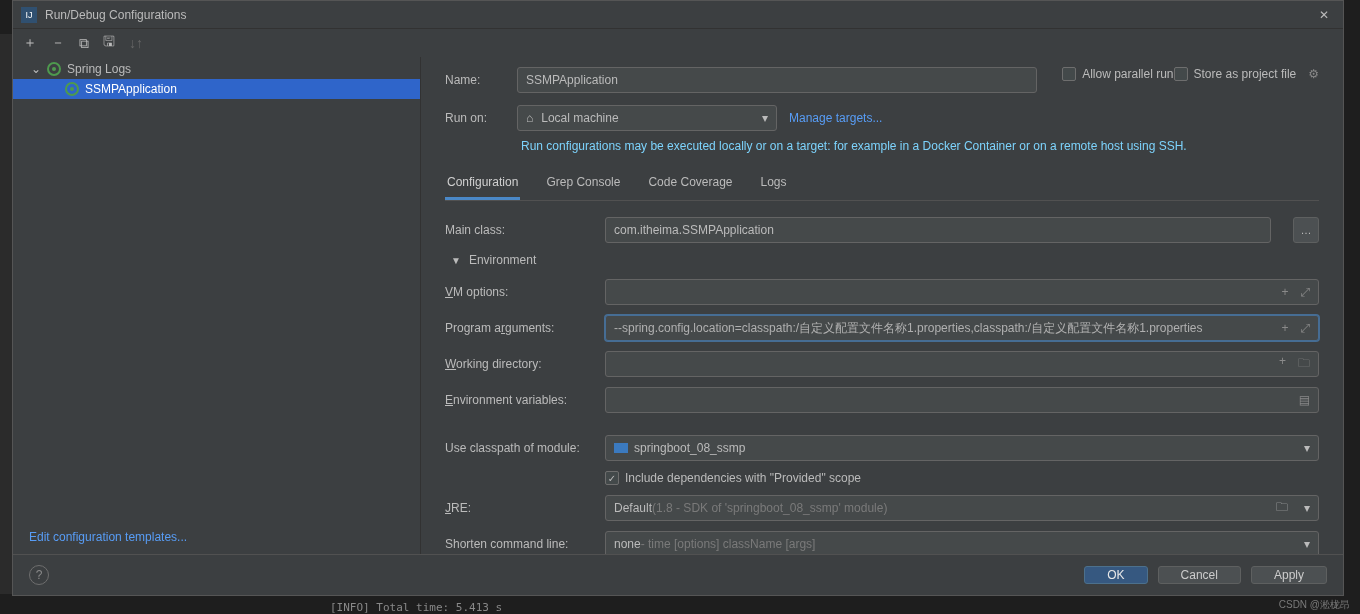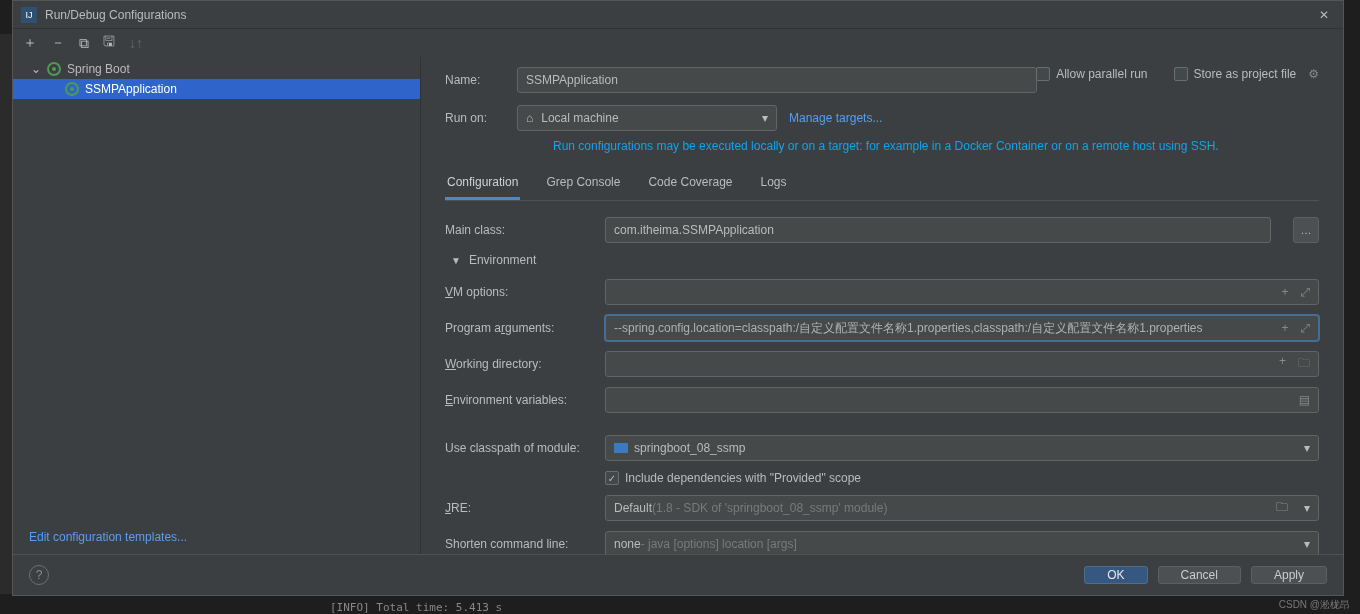--- a/index.html
+++ b/index.html
@@ -21,26 +21,26 @@
 .leaf-ico { width:14px; height:14px; border-radius:50%; border:2px solid #4e9a4e; position:relative; }
 .leaf-ico::after { content:""; width:4px; height:4px; background:#4e9a4e; border-radius:50%; position:absolute; top:3px; left:3px; }
 .edit-link { color:#589df6; padding:10px 16px; cursor:pointer; }
 .main { flex:1; overflow-y:auto; padding:10px 24px 0 24px; position:relative; }
 .row { display:flex; align-items:center; margin-bottom:12px; gap:12px; }
 .row label { width:60px; color:#bbb; }
 input.text, .combo, .field { background:#45494a; border:1px solid #646464; color:#bbb; height:26px; padding:0 8px; border-radius:3px; }
 .combo { display:flex; align-items:center; gap:8px; cursor:pointer; }
 .combo .arrow { margin-left:auto; color:#bbb; }
 input.text { width:520px; }
-.top-checks { position:absolute; right:24px; top:10px; display:flex; gap:26px; align-items:center; }
+.top-checks { position:absolute; right:24px; top:10px; display:flex; align-items:center; }
 .chk { display:flex; align-items:center; gap:6px; cursor:pointer; }
 .chk .box { width:14px; height:14px; border:1px solid #6e6e6e; background:#43494a; border-radius:2px; display:flex; align-items:center; justify-content:center; color:#bbb; font-size:10px; }
 .gear { color:#888; margin-left:6px; }
 .link { color:#589df6; cursor:pointer; }
-.hint { color:#0ea5e9; margin-left:108px; margin-top:-6px; margin-bottom:14px; line-height:1.5; }
+.hint { color:#7dd3fc; margin-left:76px; margin-top:-6px; margin-bottom:14px; line-height:1.5; }
 .tabs { display:flex; gap:24px; border-bottom:1px solid #515151; margin-bottom:16px; }
 .tab { padding:6px 2px 8px; color:#bbb; cursor:pointer; }
 .tab.active { border-bottom:3px solid #4a88c7; color:#d0d0d0; }
 .form-row { display:flex; align-items:center; margin-bottom:10px; }
 .form-row .lbl { width:160px; color:#bbb; }
 .form-row .lbl .ul { text-decoration:underline; }
 .field-wrap { flex:1; display:flex; align-items:center; gap:22px; }
 .field { flex:1; display:flex; align-items:center; }
 .field.mono { font-family:Consolas,monospace; font-size:11px; color:#b0b0b0; }
 .field.selected { border:1px solid #466d94; box-shadow:0 0 0 1px #466d94; }
@@ -82,21 +82,21 @@
     <span>🖫</span>
     <span class="sep">↓↑</span>
   </div>
 
   <div class="body">
     <div class="sidebar">
       <div class="tree">
         <div class="tree-row">
           <span class="chev">⌄</span>
           <span class="leaf-ico"></span>
-          <span>Spring Boot</span>
+          <span>Spring Logs</span>
         </div>
         <div class="tree-row child">
           <span class="leaf-ico"></span>
           <span>SSMPApplication</span>
         </div>
       </div>
       <div class="edit-link">Edit configuration templates...</div>
     </div>
 
     <div class="main">
@@ -230,21 +230,21 @@
             <span class="arrow">▾</span>
           </div>
         </div>
       </div>
 
       <div class="form-row">
         <div class="lbl">Shorten command line:</div>
         <div class="field-wrap">
             <div class="combo-full">
           <span>none</span>
-              <span class="dim"> - java [options] location [args]</span>
+              <span class="dim"> - time [options] className [args]</span>
           <span class="arrow">▾</span>
         </div>
           </div>
       </div>
     </div>
   </div>
 
   <div class="footer">
     <div class="help">?</div>
     <div class="btns">

